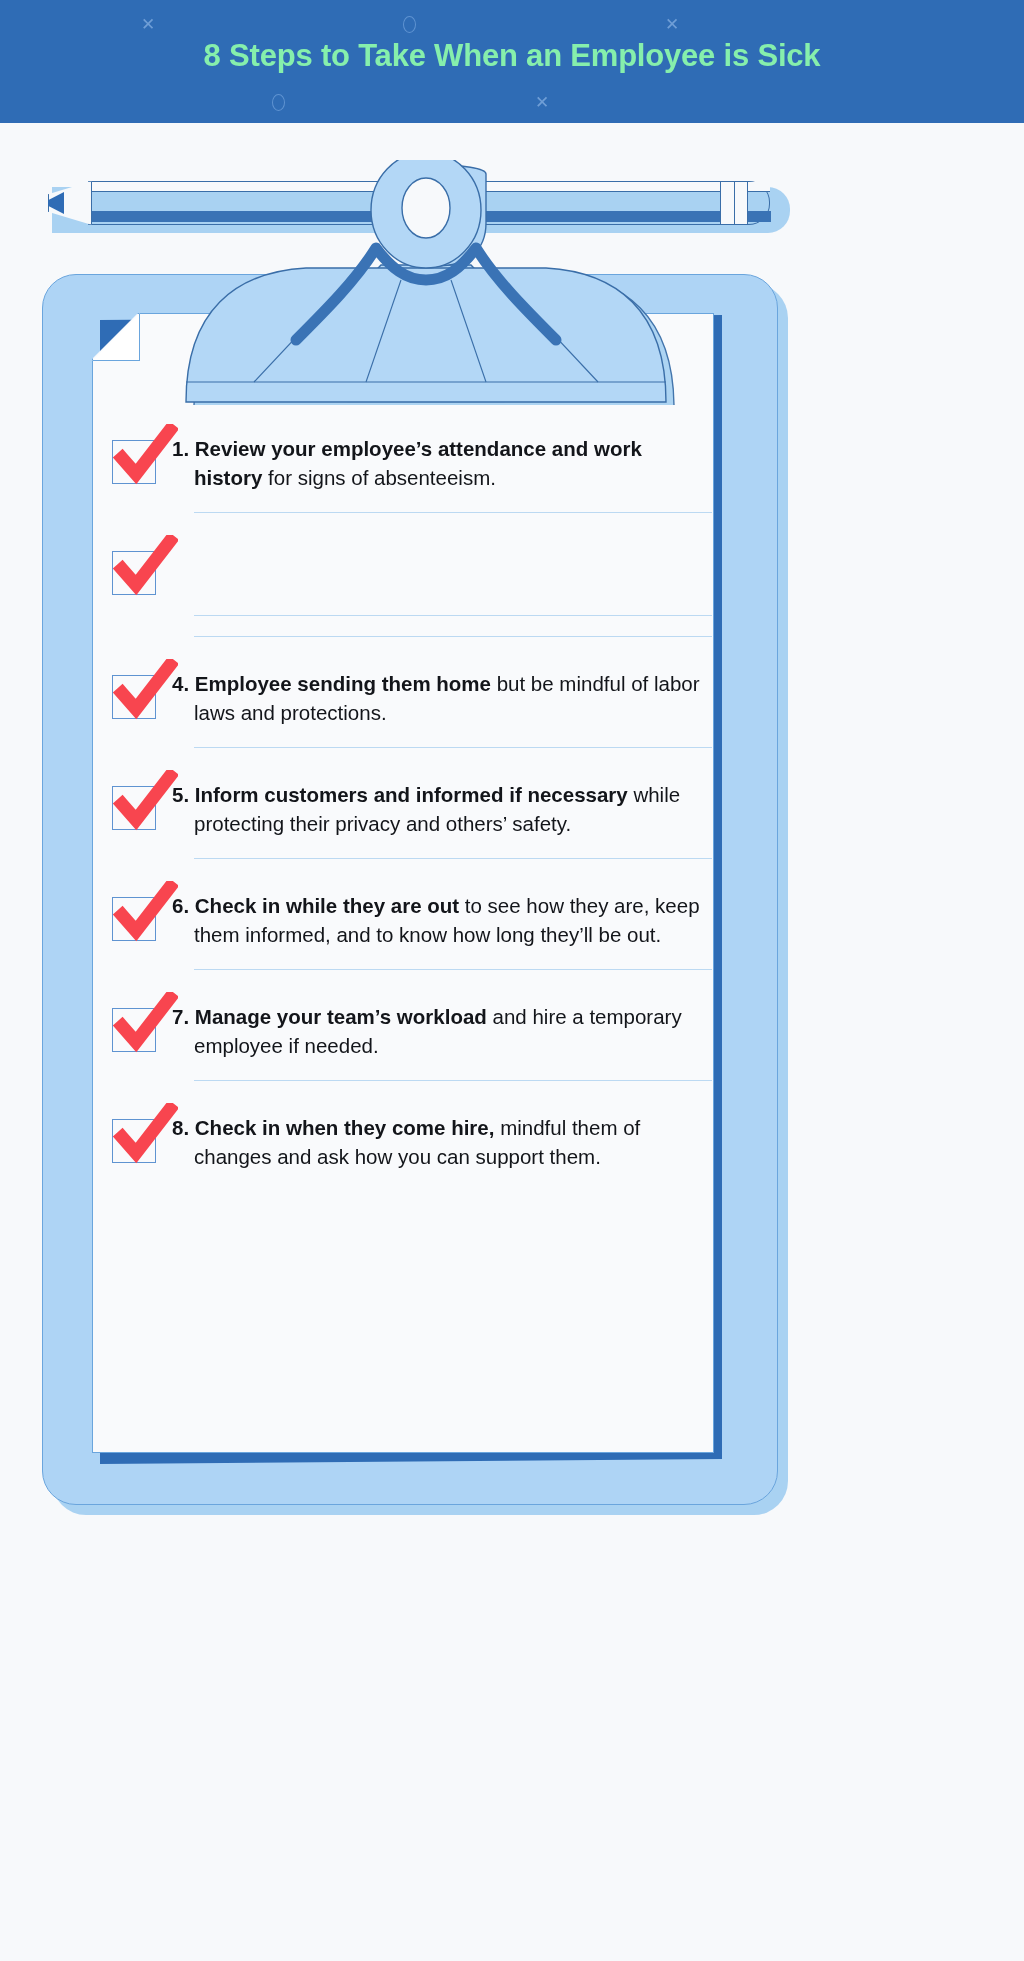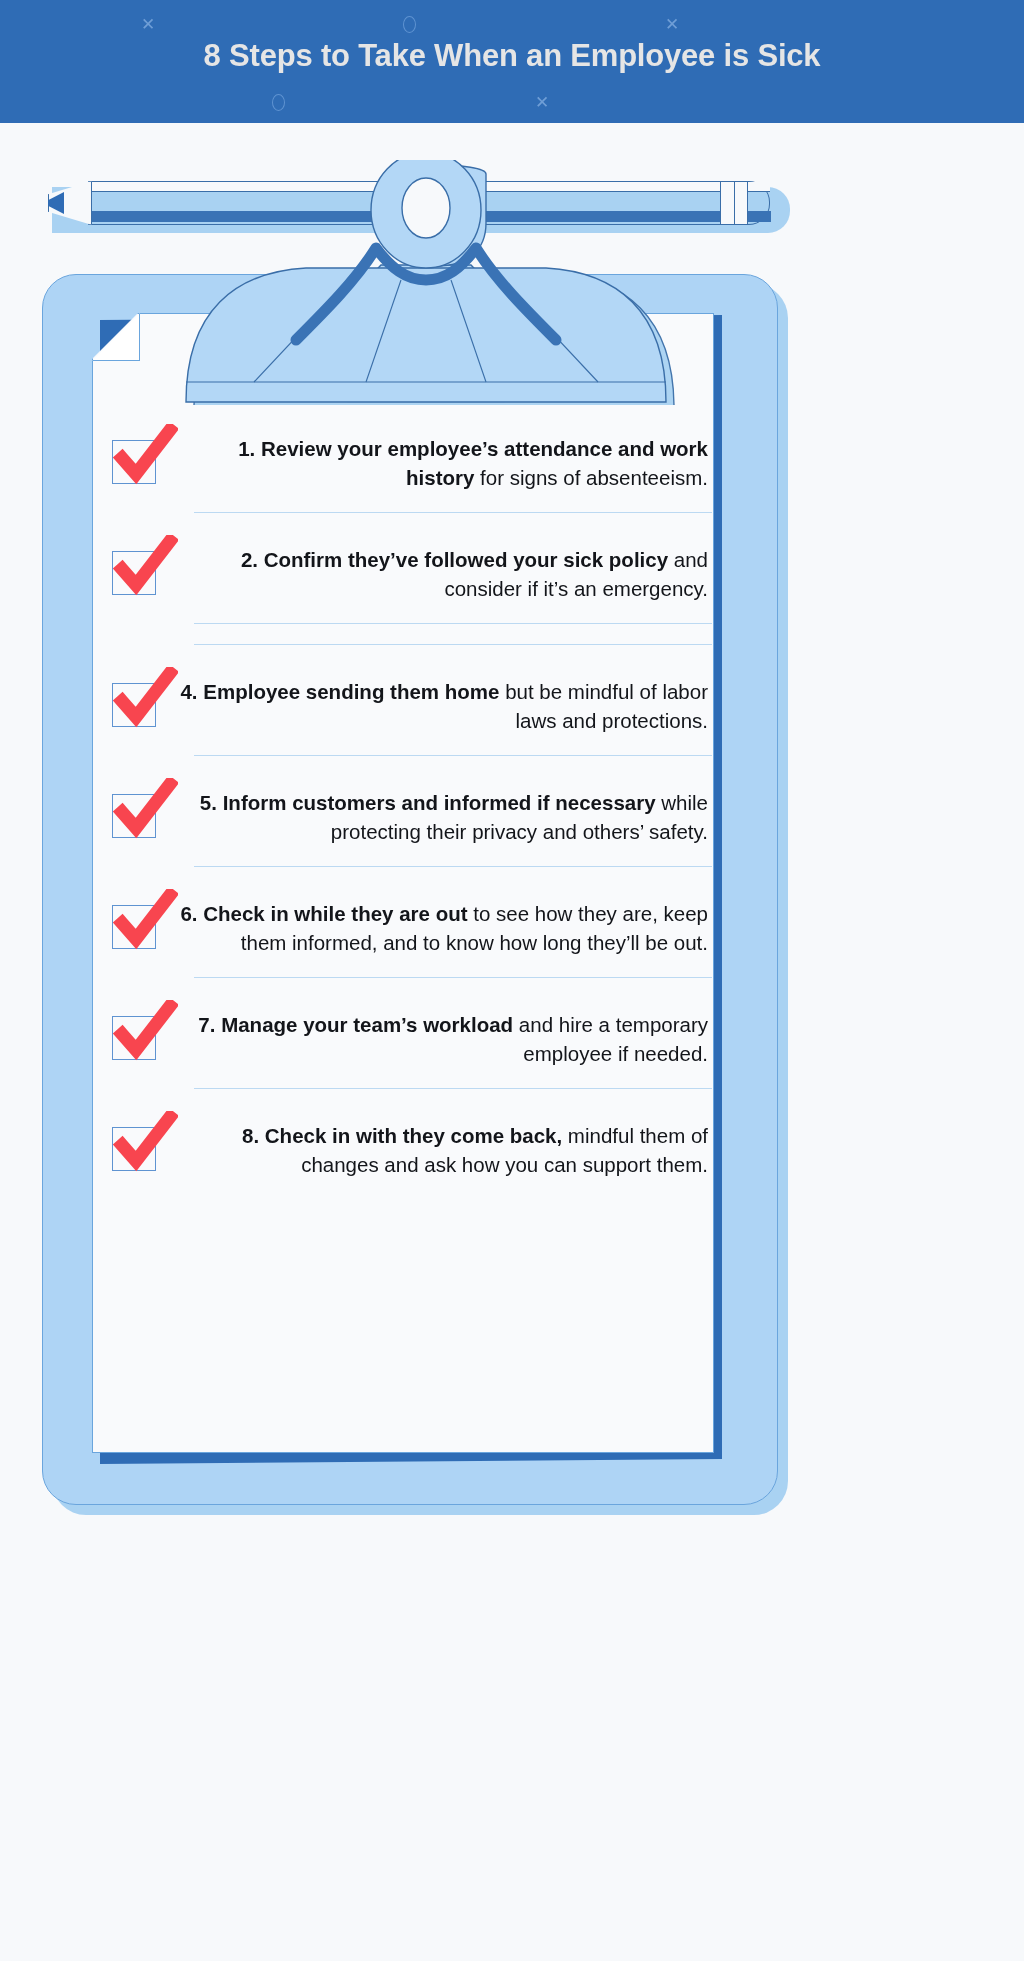--- a/index.html
+++ b/index.html
@@ -27,21 +27,21 @@
     height: 123px;
     background: #2f6cb5;
     overflow: hidden;
   }
   .header-title {
     position: absolute;
     left: 0;
     top: 38px;
     width: 1024px;
     text-align: center;
-    color: #e5e5e5;
+    color: #86efac;
     font-family: "Liberation Sans", sans-serif;
     font-weight: bold;
     font-size: 31px;
     letter-spacing: -0.2px;
     white-space: nowrap;
   }
   .deco {
     position: absolute;
     color: #6f9ed6;
     font-size: 17px;
@@ -226,21 +226,20 @@
     position: absolute;
     left: 108px;
     top: 420px;
     width: 600px;
   }
   .row {
     position: relative;
     display: flex;
     align-items: flex-start;
     padding: 0 0 0 0;
-    text-align: right;
   }
   .cb-wrap {
     position: relative;
     width: 62px;
     min-width: 62px;
     height: 58px;
     margin-top: 6px;
   }
   .cb-box {
     position: absolute;
@@ -346,24 +345,20 @@
     </div>
     <div class="divider"></div>
 
     <div class="row">
       <div class="cb-wrap">
         <div class="cb-box"></div>
         <svg class="cb-check" viewBox="0 0 66 66">
           <path d="M10 34 L24 50 L58 6" fill="none" stroke="#f8454f" stroke-width="13" stroke-linecap="square" stroke-linejoin="miter"></path>
         </svg>
       </div>
-      <div class="text">
-        <b class="num">2.</b>
-        <b>Confirm they’ve followed your sick policy</b><span> and consider if it’s an emergency.</span>
-      </div>
     </div>
     <div class="divider"></div>
 
     <div class="divider"></div>
 
     <div class="row">
       <div class="cb-wrap">
         <div class="cb-box"></div>
         <svg class="cb-check" viewBox="0 0 66 66">
           <path d="M10 34 L24 50 L58 6" fill="none" stroke="#f8454f" stroke-width="13" stroke-linecap="square" stroke-linejoin="miter"></path>
@@ -420,19 +415,19 @@
 
     <div class="row">
       <div class="cb-wrap">
         <div class="cb-box"></div>
         <svg class="cb-check" viewBox="0 0 66 66">
           <path d="M10 34 L24 50 L58 6" fill="none" stroke="#f8454f" stroke-width="13" stroke-linecap="square" stroke-linejoin="miter"></path>
         </svg>
       </div>
       <div class="text">
         <b class="num">8.</b>
-        <b>Check in with they come back,</b><span> mindful them of changes and ask how you can support them.</span>
+        <b>Check in when they come hire,</b><span> mindful them of changes and ask how you can support them.</span>
       </div>
     </div>
 
   </div>
 
 </div>
 
 </body></html>

